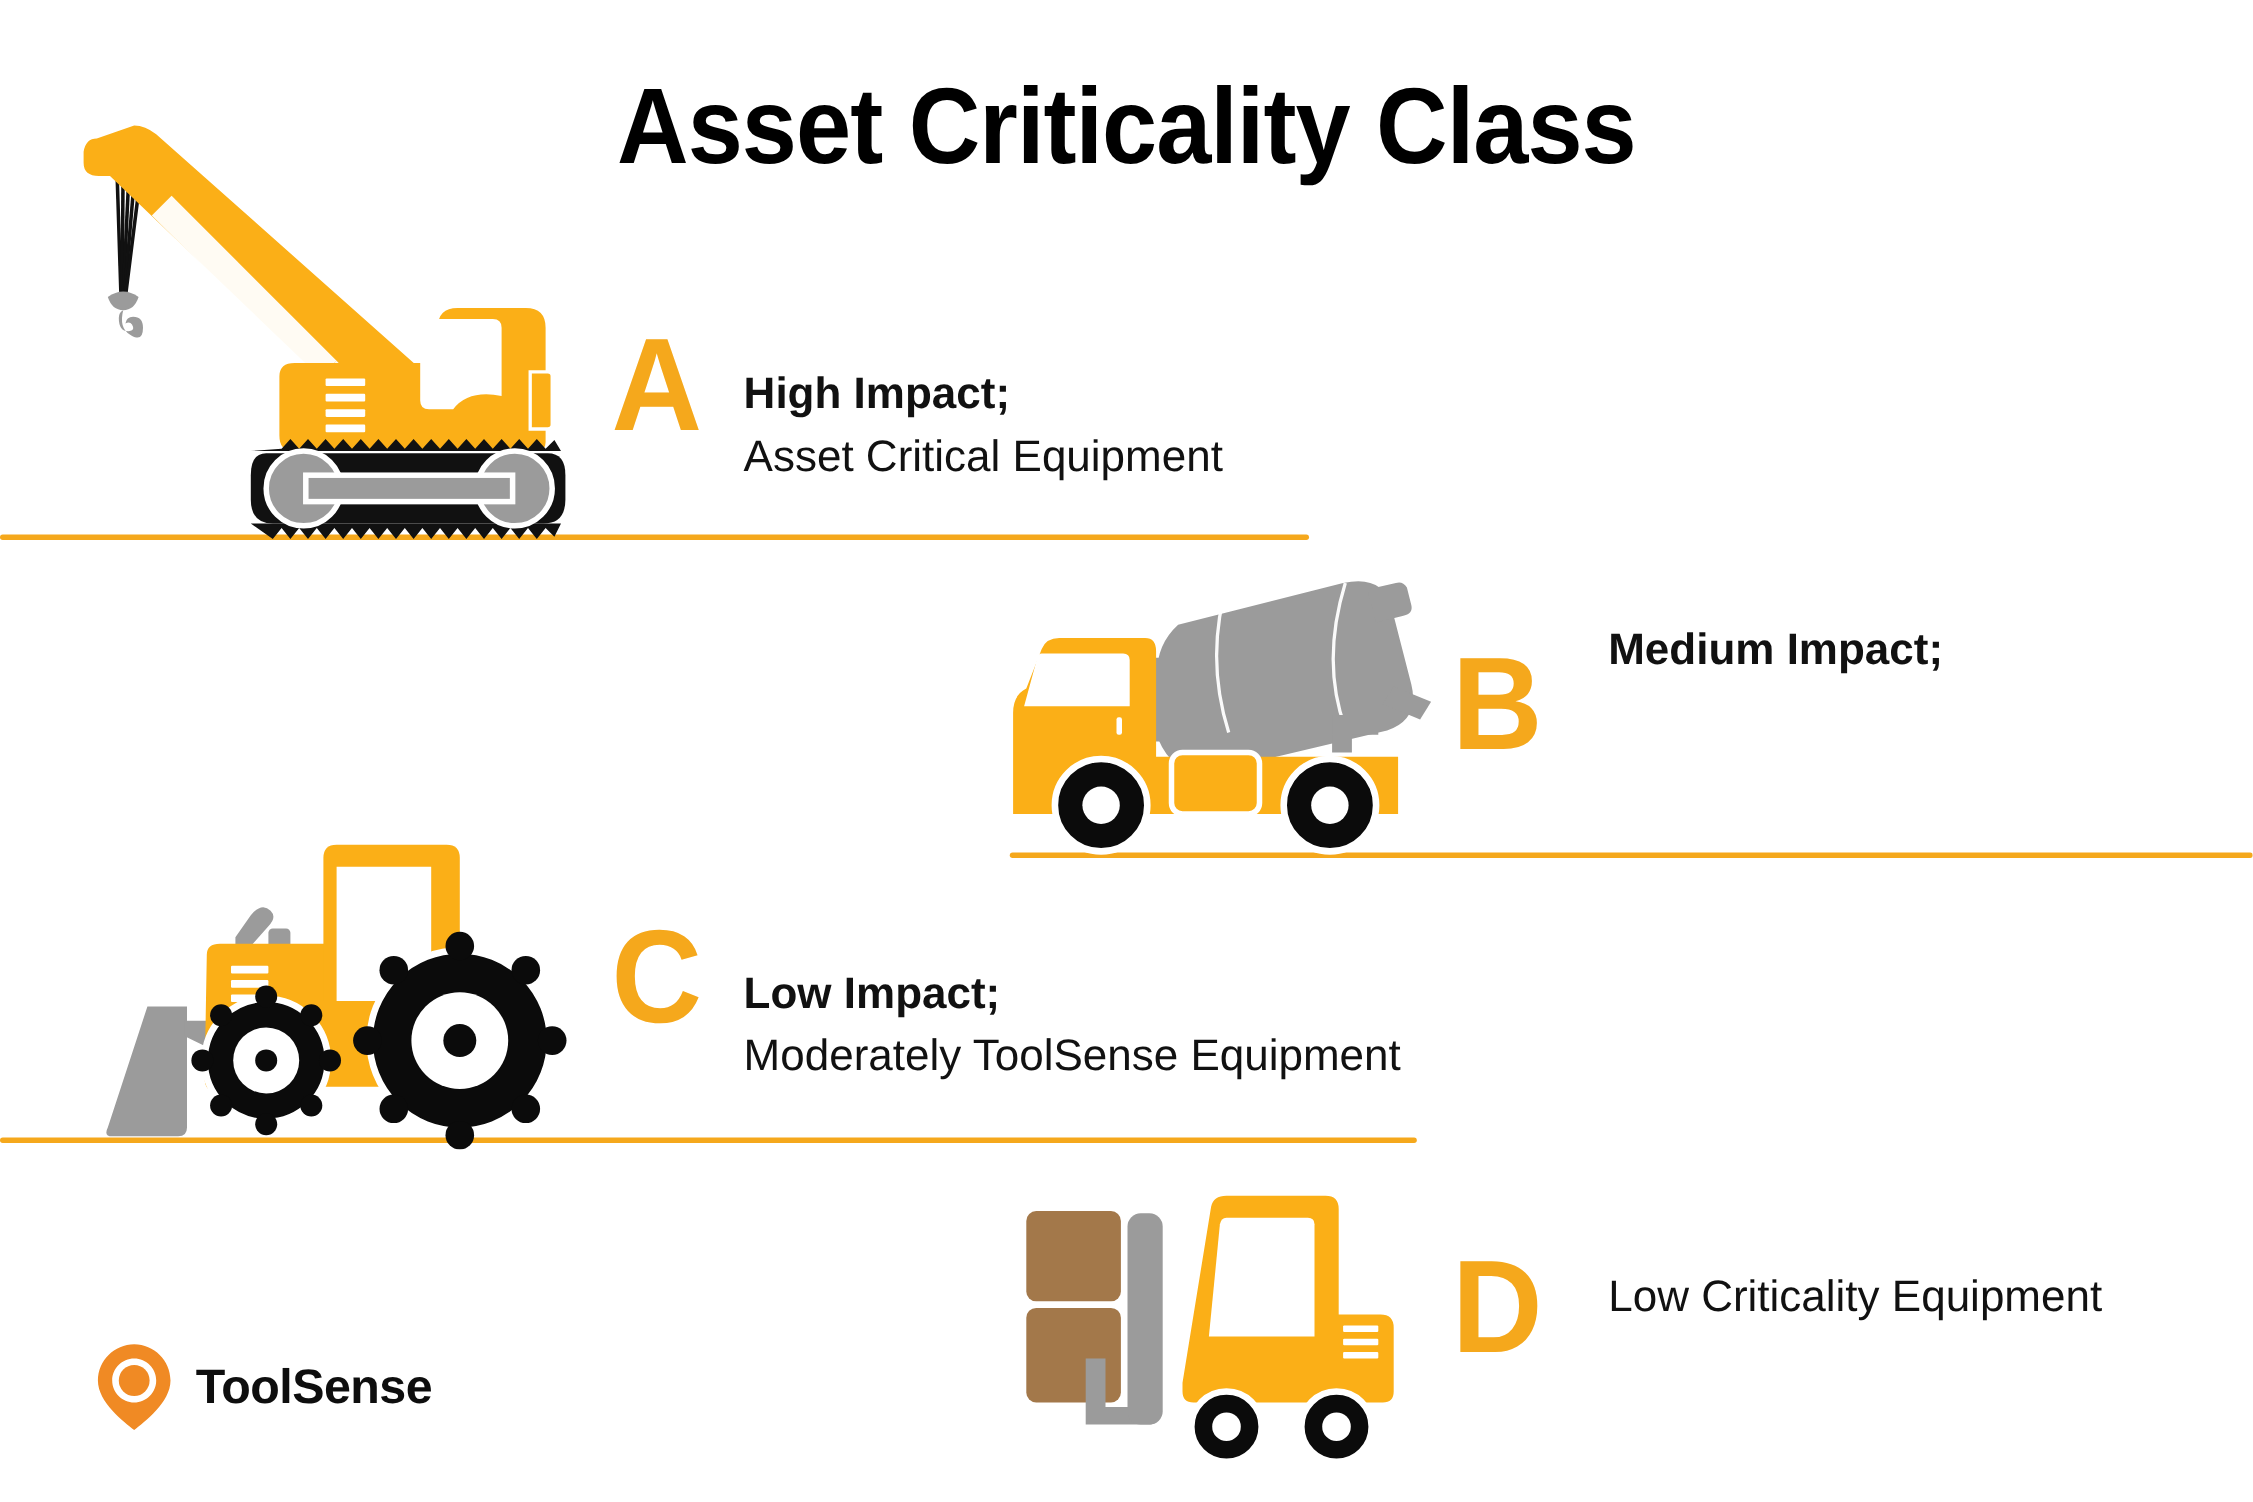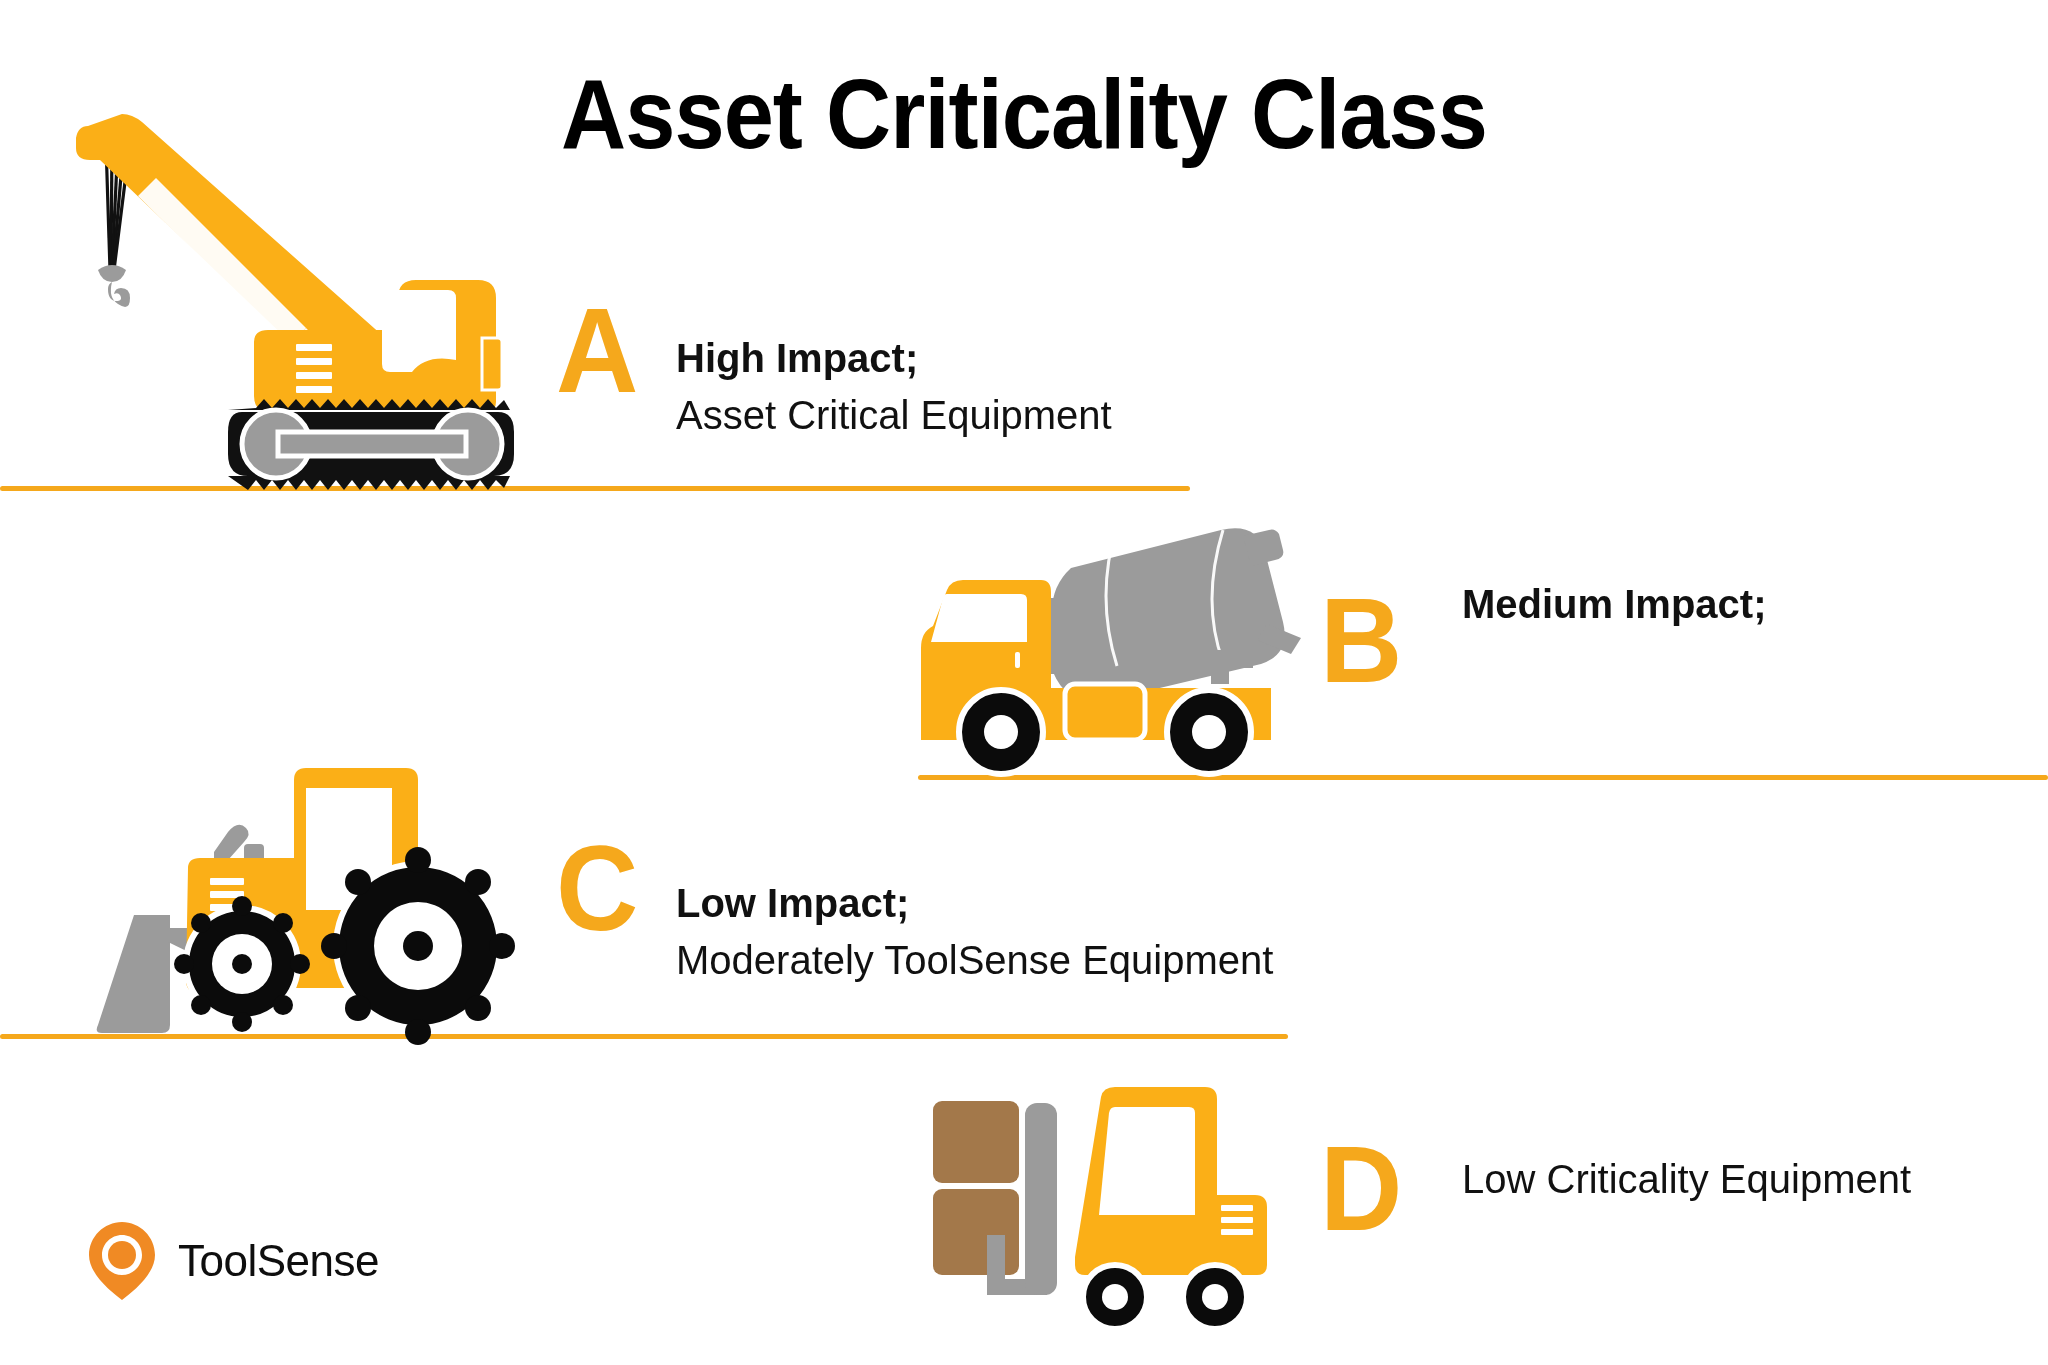--- a/index.html
+++ b/index.html
@@ -85,21 +85,21 @@
   .logo-wrap {
     position: absolute;
     left: 84px;
     top: 1218px;
     display: flex;
     align-items: center;
     gap: 18px;
   }
   .logo-text {
     font-family: "Liberation Sans", sans-serif;
-    font-weight: 400;
+    font-weight: 700;
     font-size: 44px;
     color: #0e0e0e;
     letter-spacing: -0.5px;
   }
 </style>
 </head>
 <body>
 
 <div id="canvas">
 
@@ -183,21 +183,21 @@
 
     <rect x="160" y="164" width="80" height="56" rx="10" fill="#fbaf17" stroke="#ffffff" stroke-width="5"></rect>
 
     <circle cx="96" cy="212" r="42" fill="#0b0b0b" stroke="#ffffff" stroke-width="6"></circle>
     <circle cx="96" cy="212" r="17" fill="#ffffff"></circle>
     <circle cx="304" cy="212" r="42" fill="#0b0b0b" stroke="#ffffff" stroke-width="6"></circle>
     <circle cx="304" cy="212" r="17" fill="#ffffff"></circle>
   </svg>
 
   <div class="letter" style="left:1320px; top:580px;">B</div>
-  <div class="copy" style="left:1462px; top:581px;">
+  <div class="copy" style="left:1462px; top:568px;">
     <div class="headline">Medium Impact;</div>
   </div>
 
   <svg class="art" style="left:78px; top:760px;" width="450" height="285" viewBox="0 0 450 285" aria-hidden="true">
 
     <path d="M56 155 l36 0 l0 110 q0 8 -8 8 l-60 0 q-8 0 -4 -8 z" fill="#9b9b9b"></path>
     <path d="M90 168 l42 0 l36 30 l0 22 l-78 -38 z" fill="#9b9b9b"></path>
 
     <path d="M150 72 q10 -12 18 -4 q6 6 -2 14 l-16 18 l0 10 l-14 0 l0 -18 z" fill="#9b9b9b"></path>
     <rect x="166" y="84" width="20" height="32" rx="4" fill="#9b9b9b"></rect>

